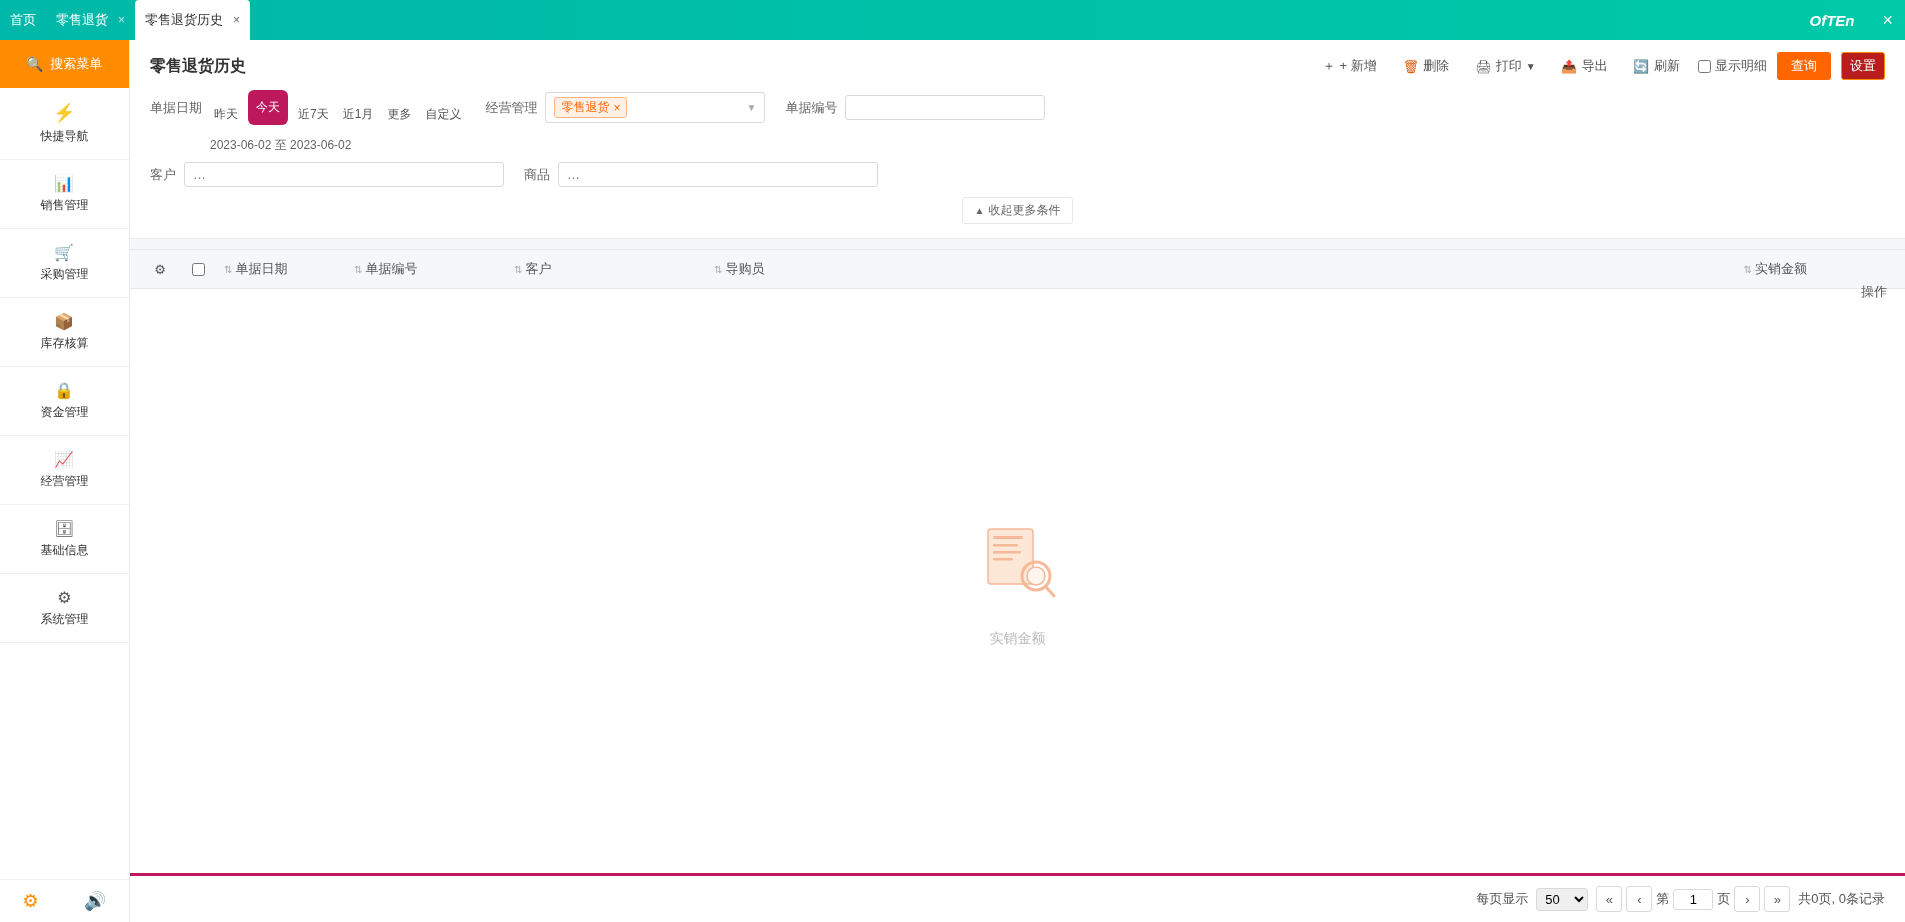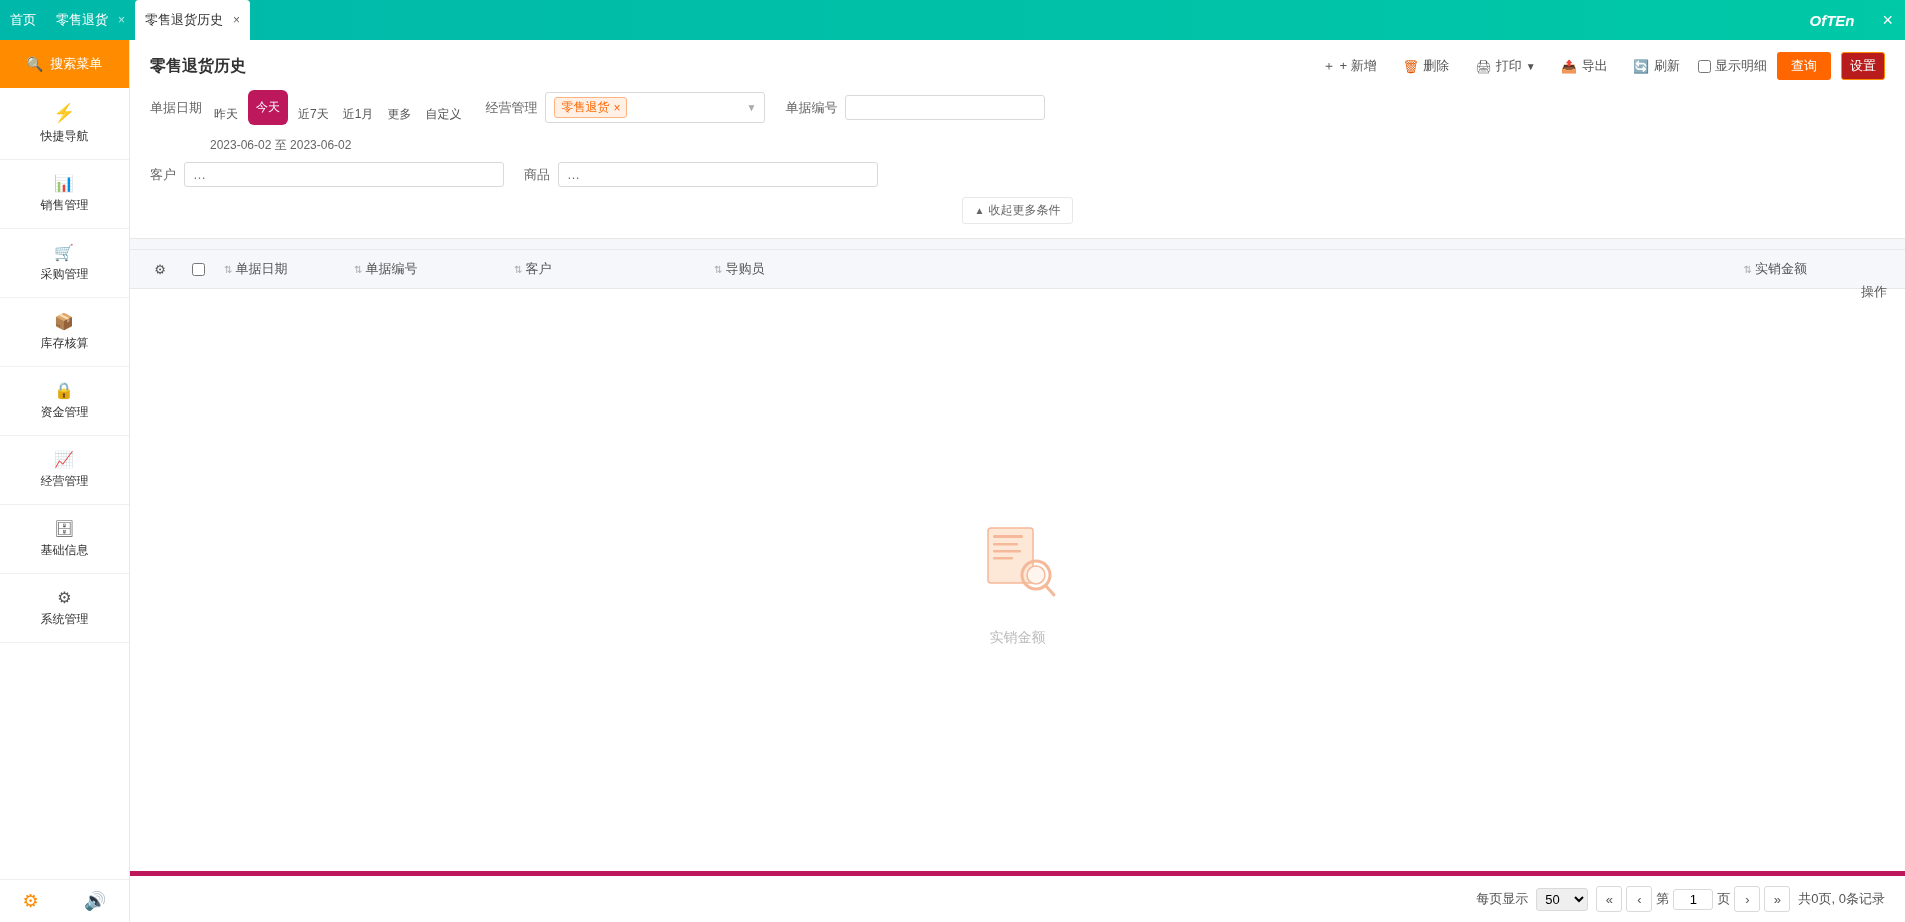--- a/index.html
+++ b/index.html
@@ -337,21 +337,21 @@
       height: 100px;
     }
 
     
     .pagination-bar {
       display: flex;
       align-items: center;
       justify-content: flex-end;
       padding: 10px 20px;
       background: #fff;
-      border-top: 5px solid #be185d;
+      border-top: 3px solid #be185d;
       gap: 8px;
       font-size: 13px;
       color: #555;
       flex-shrink: 0;
     }
     .pagination-bar select {
       border: 1px solid #d9d9d9;
       border-radius: 3px;
       padding: 2px 4px;
       font-size: 13px;

